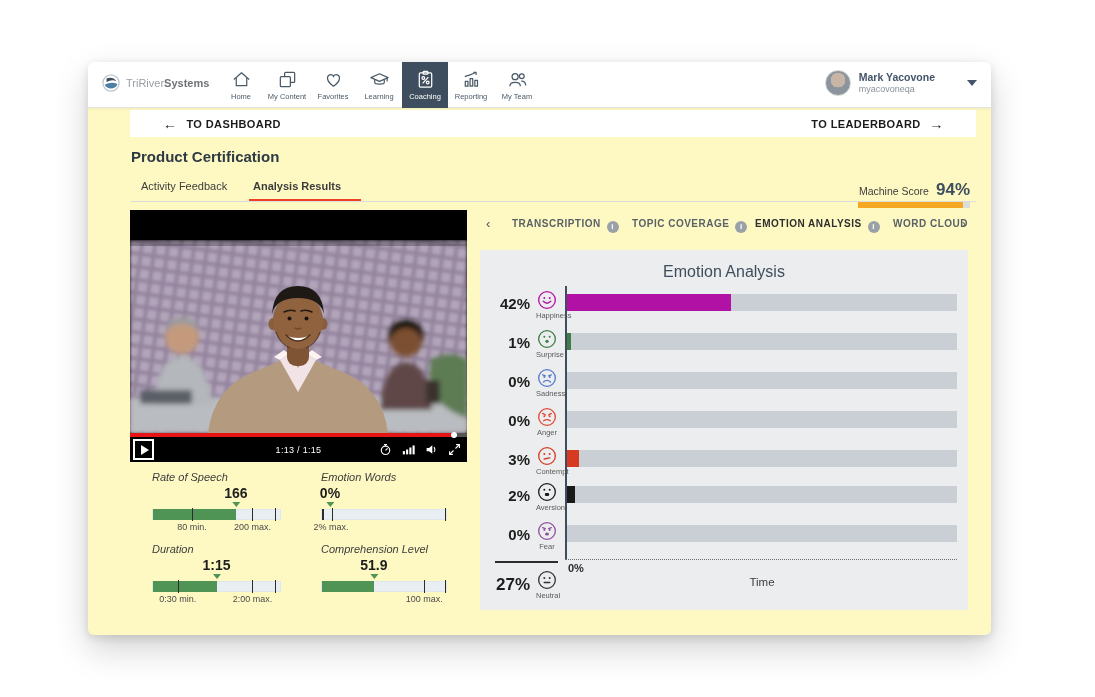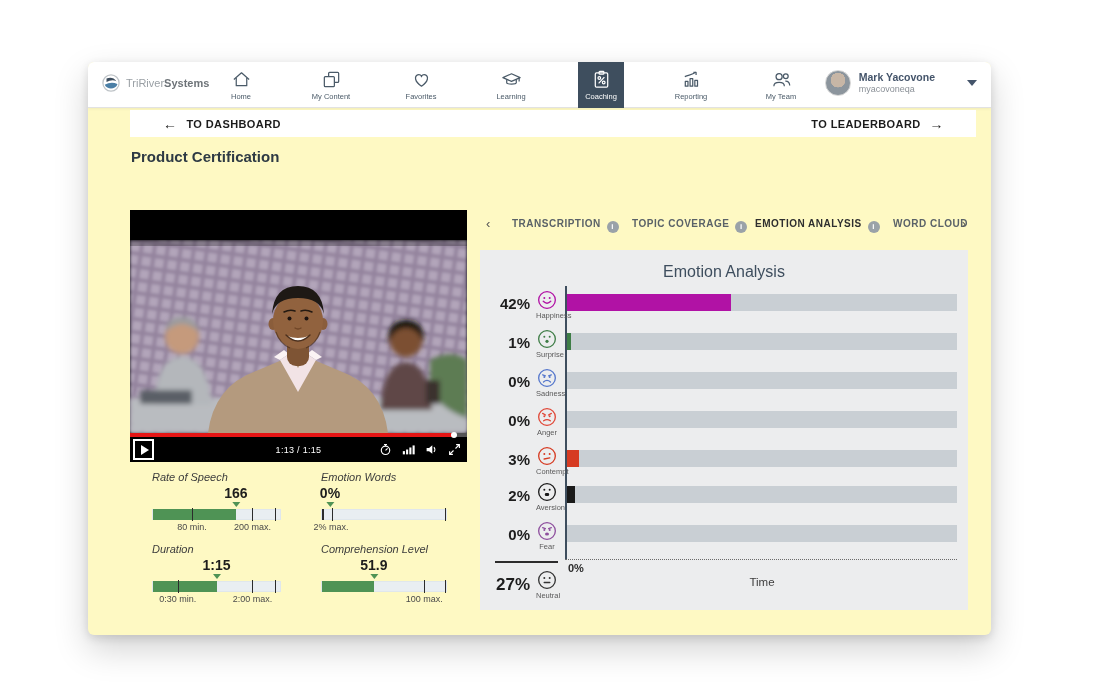--- a/index.html
+++ b/index.html
@@ -9,21 +9,21 @@
           background:#fef9c3; border-radius:6px; overflow:hidden;
           box-shadow:0 14px 34px rgba(0,0,0,.18), 0 3px 10px rgba(0,0,0,.12); }
 
   
   .topbar { position:absolute; left:0; top:0; width:100%; height:46px; background:#fff;
             border-bottom:1px solid #e2e2e2; box-shadow:0 1px 3px rgba(0,0,0,.06); }
   .brand { position:absolute; left:14px; top:12px; display:flex; align-items:center; gap:6px; }
   .brand-mark { width:18px; height:18px; }
   .brand-text { font-size:11px; color:#9aa0a5; }
   .brand-text b { color:#6d7378; }
-  .mainnav { position:absolute; left:130px; top:0; height:46px; display:flex;gap:44px; }
+  .mainnav { position:absolute; left:130px; top:0; height:46px; display:flex; }
   .nav-item { width:46px; height:46px; display:flex; flex-direction:column; align-items:center;
               justify-content:center; gap:2px; color:#4a5a68; cursor:pointer; }
   .nav-item svg { width:21px; height:21px; }
   .nav-label { font-size:7.5px; white-space:nowrap; }
   .nav-item.active { background:#3e4e5e; color:#fff; }
   .userbox { position:absolute; right:14px; top:8px; display:flex; align-items:center; gap:8px; }
   .avatar { width:26px; height:26px; border-radius:50%;
             background:radial-gradient(circle at 50% 38%, #c7b6a6 0 38%, #8c959d 39% 100%); border:1px solid #d5d5d5; }
   .user-names { line-height:1.25; }
   .user-name { font-size:10.5px; color:#44546a; font-weight:bold; }
@@ -201,20 +201,33 @@
         <span class="subnav-arrow">←</span>
         <span>TO DASHBOARD</span>
       </span>
       <span class="subnav-link">
         <span>TO LEADERBOARD</span>
         <span class="subnav-arrow">→</span>
       </span>
     </div>
 
     <h1 class="page-title">Product Certification</h1>
+    <div class="tabs-row">
+      <span class="tab t1">Activity Feedback</span>
+      <span class="tab t2">Analysis Results</span>
+      <div class="mscore">
+        <div class="mscore-line">
+          <span class="mscore-label">Machine Score</span>
+          <span class="mscore-value">94%</span>
+        </div>
+        <div class="mscore-track">
+          <div class="mscore-fill" style="width: 94%; background: rgb(247, 168, 35);"></div>
+        </div>
+      </div>
+    </div>
 
     <div class="player">
       <svg class="screen" viewBox="0 0 337 193" preserveAspectRatio="none">
         <defs>
           <pattern id="lat" width="13" height="13" patternUnits="userSpaceOnUse" patternTransform="rotate(8)">
             <rect width="13" height="13" fill="#94849e"></rect>
             <rect x="1.5" y="1.5" width="9" height="9" rx="1" fill="#b2a5ba"></rect>
           </pattern>
           <filter id="blur2">
               <feGaussianBlur stdDeviation="1.6"></feGaussianBlur>

